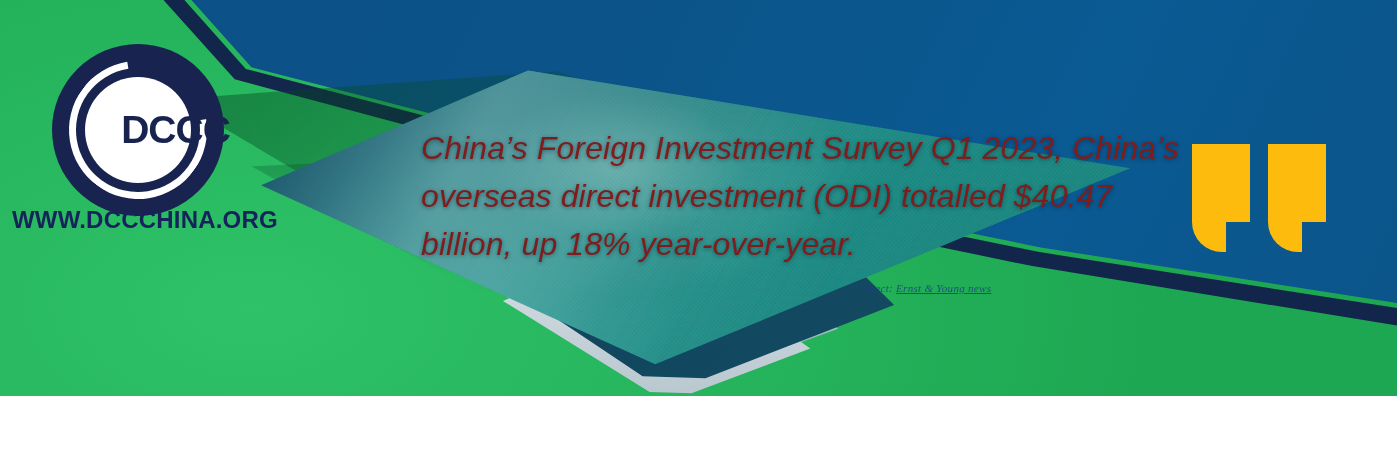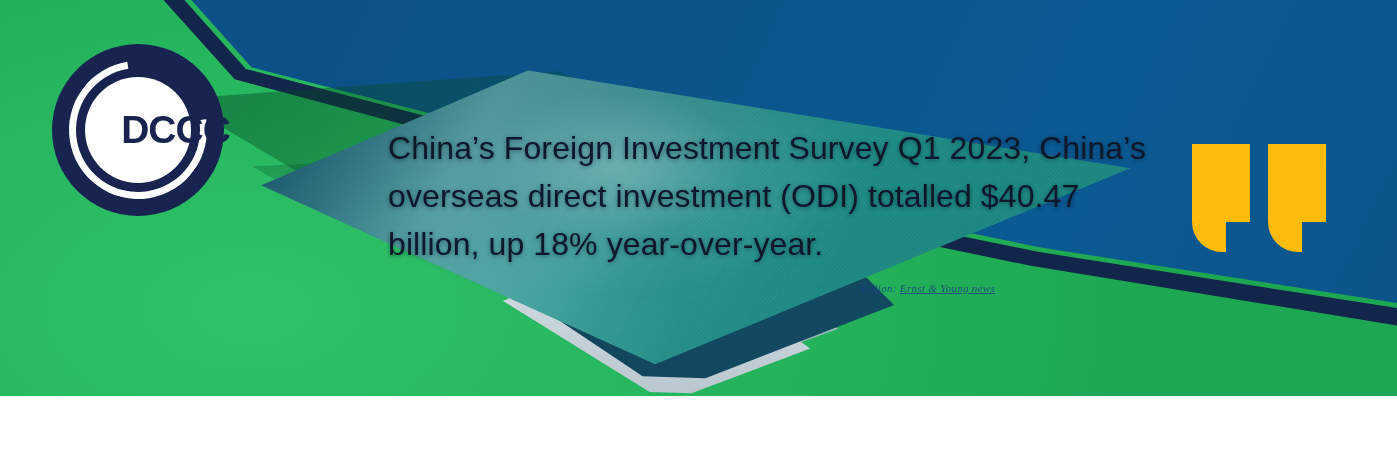--- a/index.html
+++ b/index.html
@@ -169,29 +169,30 @@
     font-size:24px;
     font-weight:bold;
     letter-spacing:.2px;
     font-family:"Liberation Sans", sans-serif;
     white-space:nowrap;
   }
 
   
   .quote{
     position:absolute;
-    left:388px; top:124px;
+    left:421px; top:124px;
     width:790px;
-    color:#0f172a;
+    color:#7f1d1d;
     font-size:32px;
     line-height:48px;
     font-weight:500;
     letter-spacing:.1px;
     text-shadow:0 1px 4px rgba(0,20,40,.45);
     font-family:"Liberation Sans", sans-serif;
+    font-style:italic;
   }
 
   .source{
     position:absolute;
     left:862px; top:282px;
     color:#1d3f86;
     font-size:11px;
     font-style:italic;
     letter-spacing:.3px;
     white-space:nowrap;
@@ -248,25 +249,26 @@
     <div class="book-gloss"></div>
   </div>
 
   <div class="logo">
     <div class="logo-disc"></div>
     <div class="logo-ring"></div>
     <div class="logo-inner"></div>
     <div class="logo-text">DCCC</div>
   </div>
 
+  <div class="logo-url">WWW.DCCCHINA.ORG</div>
 
   <div class="quote">China’s Foreign Investment Survey Q1 2023, China’s overseas direct investment (ODI) totalled $40.47 billion, up 18% year-over-year.</div>
 
   <div class="source">
-    <span>billion:</span>
+    <span>direct:</span>
     <u>Ernst &amp; Young news</u>
   </div>
 
   <div class="quote-marks">
     <div class="qm">
       <div class="stem"></div>
       <div class="tail"></div>
     </div>
     <div class="qm">
       <div class="stem"></div>

